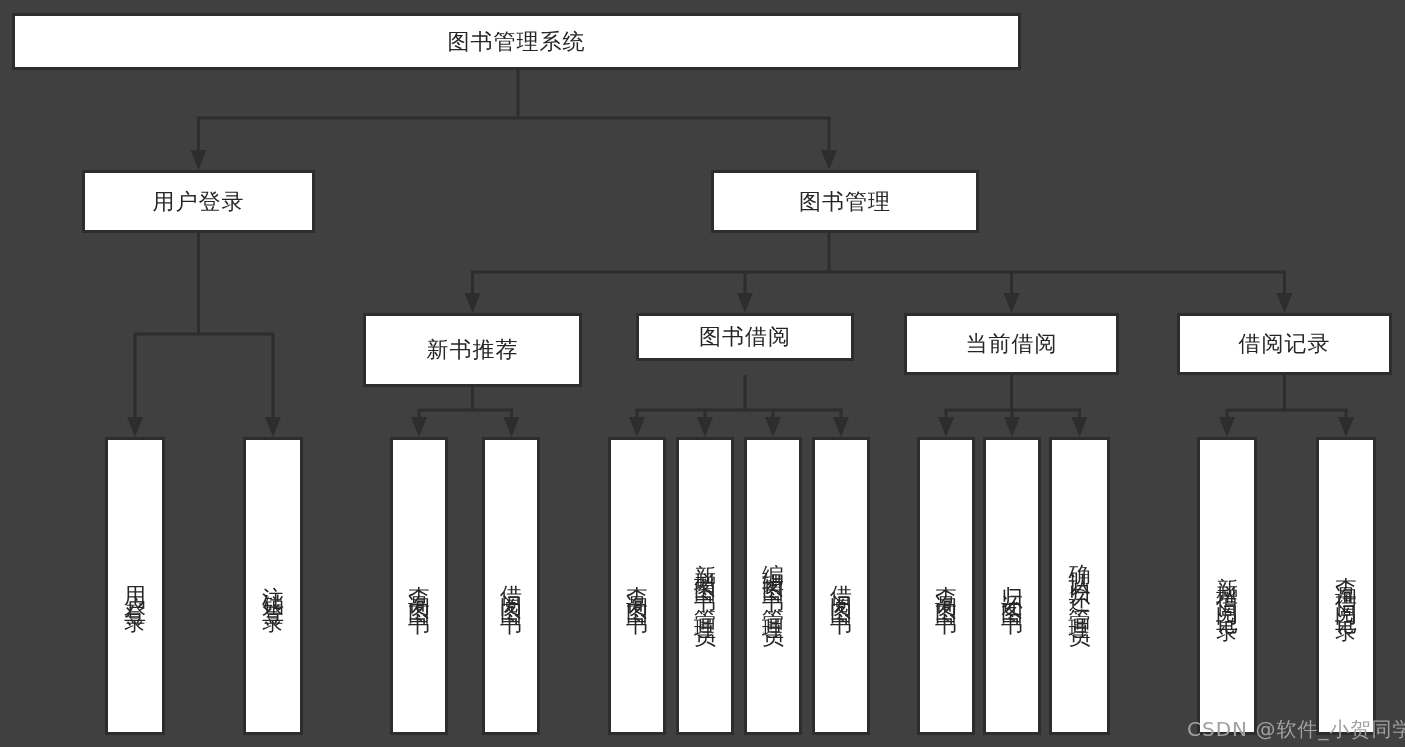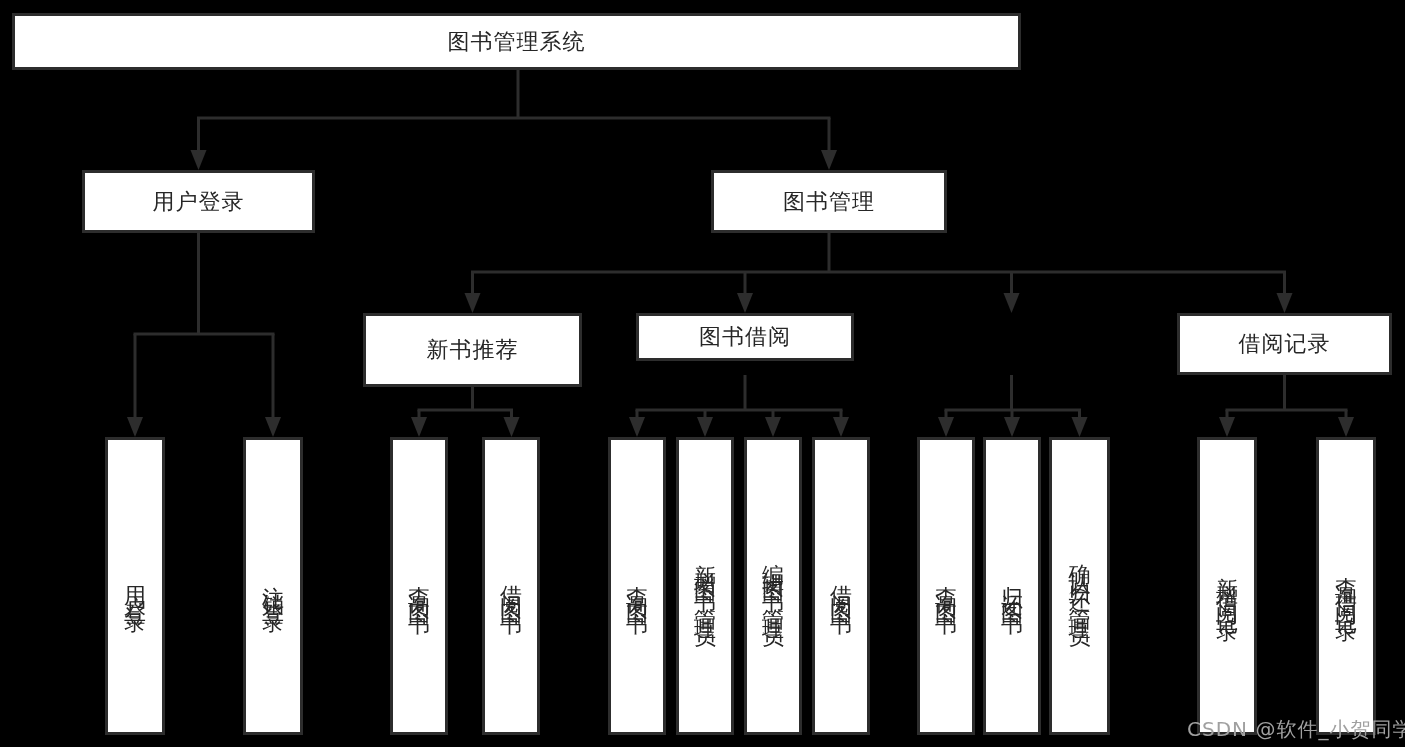--- a/index.html
+++ b/index.html
@@ -4,21 +4,21 @@
 <style>
   html, body {
     margin: 0;
     padding: 0;
     background: #ffffff;
   }
   #canvas {
     position: relative;
     width: 1405px;
     height: 747px;
-    background: #000000;
+    background: #404040;
     font-family: "DejaVu Sans", "Liberation Sans", sans-serif;
     overflow: hidden;
   }
   #connectors {
     position: absolute;
     left: 0;
     top: 0;
     z-index: 1;
   }
   .node {
@@ -117,24 +117,25 @@
     <line x1="1225.5" y1="410" x2="1347.5" y2="410"></line>
     <line x1="1227" y1="410" x2="1227" y2="418"></line>
     <line x1="1346" y1="410" x2="1346" y2="418"></line>
     <polygon points="1219,417 1235,417 1227,437"></polygon>
     <polygon points="1338,417 1354,417 1346,437"></polygon>
   </svg>
 
   <div class="node" style="left:12px;top:13px;width:1009px;height:57px">图书管理系统</div>
 
   <div class="node" style="left:82px;top:170px;width:233px;height:63px">用户登录</div>
-  <div class="node" style="left:711px;top:170px;width:236px;height:63px">图书管理</div>
+  <div class="node" style="left:711px;top:170px;width:268px;height:63px">图书管理</div>
 
   <div class="node" style="left:363px;top:313px;width:219px;height:74px">新书推荐</div>
   <div class="node" style="left:636px;top:313px;width:218px;height:48px">图书借阅</div>
+  <div class="node" style="left:904px;top:313px;width:215px;height:62px">当前借阅</div>
   <div class="node" style="left:1177px;top:313px;width:215px;height:62px">借阅记录</div>
 
   <div class="node vnode" style="left:105px;top:437px;width:60px;height:298px">用户登录</div>
   <div class="node vnode" style="left:243px;top:437px;width:60px;height:298px">注销登录</div>
 
   <div class="node vnode" style="left:390px;top:437px;width:58px;height:298px">查询图书</div>
   <div class="node vnode" style="left:482px;top:437px;width:58px;height:298px">借阅图书</div>
 
   <div class="node vnode" style="left:608px;top:437px;width:58px;height:298px">查询图书</div>
   <div class="node vnode" style="left:676px;top:437px;width:58px;height:298px">新增图书（管理员）</div>

